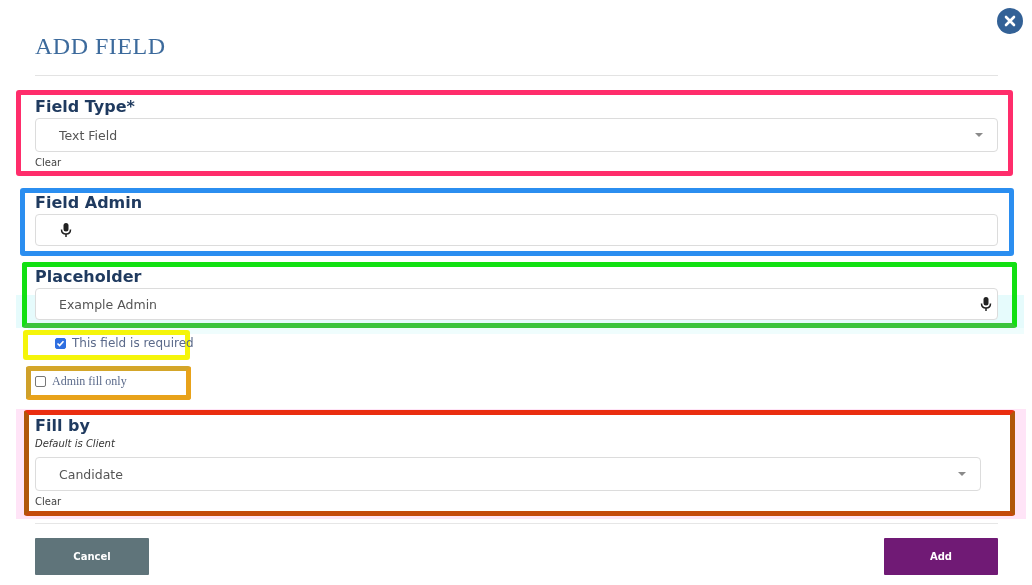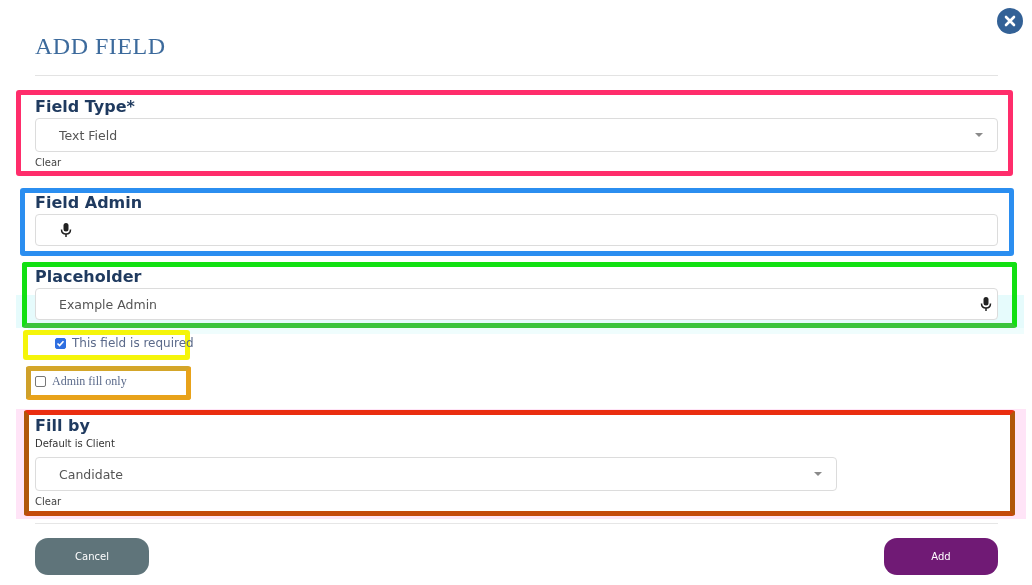--- a/index.html
+++ b/index.html
@@ -37,21 +37,21 @@
     .anno-yellow { left: 23px; top: 330px; width: 167px; height: 30px;  border-width: 5px; border-color: #f5f50a; }
     .anno-orange { left: 26px; top: 366px; width: 165px; height: 34px;  border-width: 5px; border-color: #e8a21a; border-left-color: #cfa02a; border-top-color:#d4a62a; }
     .anno-pinkbg { left: 16px; top: 409px; width: 1010px; height: 110px; background: #ffe4f7; }
     .anno-red    { left: 24px; top: 410px; width: 991px; height: 106px; border-width: 5px; border-color: #ea2e10; border-left-color: #b0560a; border-right-color: #b0560a; border-bottom-color: #c44a0c; background: #ffffff; }
     .soft-cyan   { left: 28px; top: 328px; width: 996px; height: 6px; background: #effdfd; }
 
     
     .label {
       font-size: 16px; font-weight: 700; color: #1f3a5f;
     }
-    .sublabel { font-size: 10px; color: #333; }
+    .sublabel { font-size: 10px; color: #333; font-style: italic; }
     .clear { font-size: 10px; color: #444; cursor: pointer; }
 
     .field {
       border: 1px solid #dcdcdc; border-radius: 4px; background: #fff;
       display: flex; align-items: center; padding-left: 23px;
       font-size: 12.5px; color: #555;
     }
     .field .value { flex: 1; }
     .caret {
       width: 0; height: 0; border-left: 4px solid transparent; border-right: 4px solid transparent;
@@ -63,21 +63,21 @@
     .cb {
       width: 11px; height: 11px; border-radius: 2px; border: 1px solid #777;
       background: #fff; display: flex; align-items: center; justify-content: center;
     }
     .cb.checked { background: #2f6fe0; border-color: #2f6fe0; }
 
     .footer-rule { left: 35px; top: 523px; width: 963px; height: 1px; background: #e6e6e6; }
 
     .btn {
       display: flex; align-items: center; justify-content: center;
-      color: #fff; font-size: 10px; font-weight: 400; border-radius: 13px; cursor: pointer;
+      color: #fff; font-size: 10px; font-weight: 700; border-radius: 1px; cursor: pointer;
     }
     .btn-cancel { left: 35px; top: 538px; width: 114px; height: 37px; background: #5f747a; }
     .btn-add { left: 884px; top: 538px; width: 114px; height: 37px; background: #701a75; }
   </style>
 </head>
 <body>
 
 <div class="abs title">ADD FIELD</div>
 <div class="abs title-rule"></div>
 
@@ -137,21 +137,21 @@
   <span>This field is required</span>
 </div>
 
 <div class="abs check-row" style="left:35px; top:374px;font-family:Liberation Serif, serif;">
   <span class="cb"></span>
   <span>Admin fill only</span>
 </div>
 
 <div class="abs label" style="left:35px; top:416px;">Fill by</div>
 <div class="abs sublabel" style="left:35px; top:438px;">Default is Client</div>
-<div class="abs field" style="left:35px; top:457px; width:802px; height:34px;">
+<div class="abs field" style="left:35px; top:457px; width:946px; height:34px;">
   <span class="value">Candidate</span>
   <span class="caret"></span>
 </div>
 <div class="abs clear" style="left:35px; top:496px;">Clear</div>
 
 <div class="abs footer-rule"></div>
 <div class="abs btn btn-cancel">Cancel</div>
 <div class="abs btn btn-add">Add</div>
 
 </body></html>

